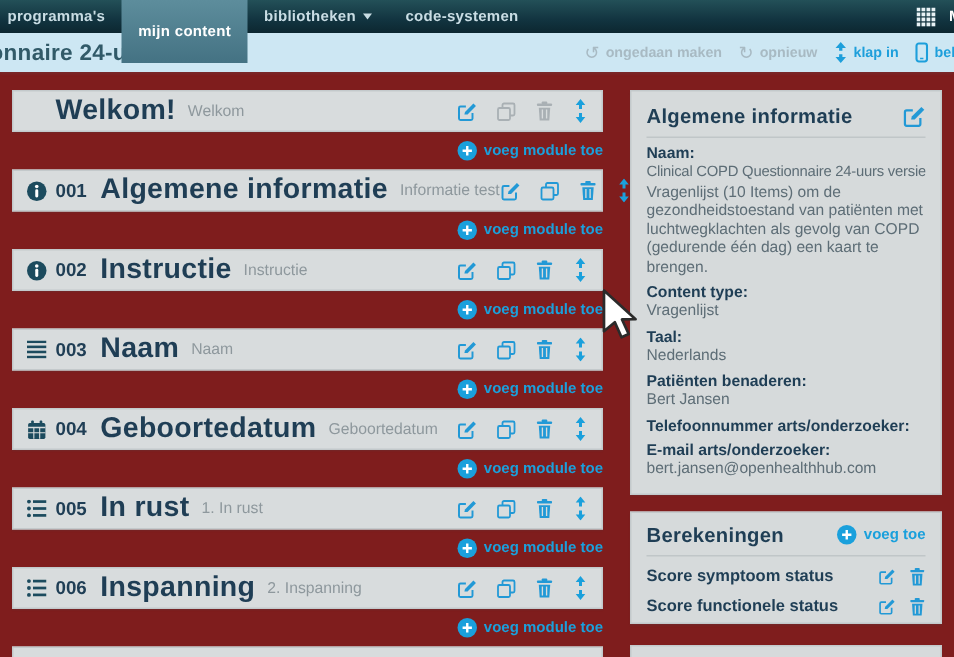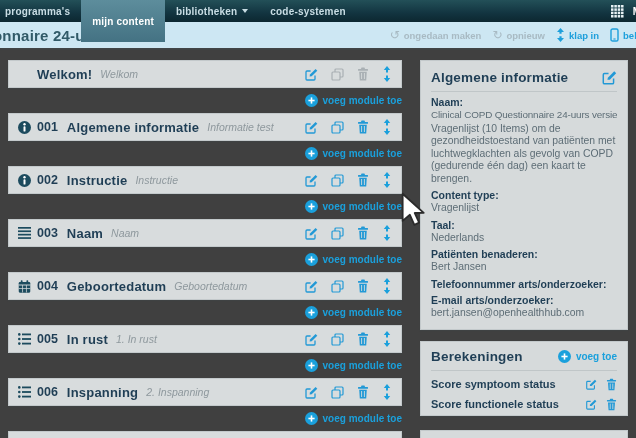--- a/index.html
+++ b/index.html
@@ -1,16 +1,16 @@
 <!DOCTYPE html>
 <html><head>
 <meta charset="utf-8">
 <style>
   html,body{margin:0;padding:0;background:#eaf5f8;}
-  .screen{position:relative;width:636px;height:438px;overflow:hidden;background:#404040;
+  .screen{position:relative;width:636px;height:438px;overflow:hidden;background:#7f1d1d;
           font-family:"Liberation Sans","DejaVu Sans",sans-serif;}
 
   
   .navbar{position:absolute;top:0;left:0;width:100%;height:22px;z-index:5;
           background:linear-gradient(180deg,#235058 0%,#123440 60%,#0c2730 100%);
           display:flex;align-items:stretch;}
   .nav-item{display:flex;align-items:center;padding:0 11px;font-size:10px;font-weight:bold;
             color:#c9dde4;letter-spacing:.2px;cursor:pointer;white-space:nowrap;}
   .nav-item.first{margin-left:-6px;}
   .nav-item.active{background:linear-gradient(180deg,#5d8d9c 0%,#447283 100%);color:#fff;height:42px;}
@@ -32,22 +32,22 @@
 
   
   .main{position:absolute;top:48px;left:0;width:100%;height:390px;}
   .list-col{position:absolute;left:8px;top:12px;width:394px;}
   .mrow{height:28px;background:#d8dcdd;border:1px solid #c3c9cb;box-shadow:0 1px 1px rgba(60,80,90,.15);
         display:flex;align-items:center;padding:0 9px;box-sizing:border-box;margin:0;cursor:pointer;}
   .micon{width:19px;display:flex;align-items:center;color:#1c4b5e;flex:none;}
   .info-badge{width:13px;height:13px;border-radius:50%;background:#1c4b5e;display:flex;
               align-items:center;justify-content:center;}
   .mnum{font-size:12.5px;font-weight:bold;color:#1f3e55;margin-right:9px;}
-  .mtitle{font-size:13px;font-weight:bold;color:#1f3e55;margin-right:8px;letter-spacing:.2px;white-space:nowrap;}
-  .msub{font-size:10.5px;font-style:italic;color:#8e989d;white-space:nowrap;}
+  .mtitle{font-size:19px;font-weight:bold;color:#1f3e55;margin-right:8px;letter-spacing:.2px;white-space:nowrap;}
+  .msub{font-size:10.5px;color:#8e989d;white-space:nowrap;}
   .mactions{margin-left:auto;display:flex;align-items:center;gap:13px;}
   .ibtn{background:none;border:none;padding:0;color:#2299d6;cursor:pointer;display:flex;align-items:center;}
   .ibtn.disabled{color:#a9b0b4;cursor:default;}
   .ibtn.move{color:#1aa0dc;}
   .mrow.partial{height:28px;}
 
   .addrow{height:25px;display:flex;align-items:center;justify-content:flex-end;}
   .addlink{display:flex;align-items:center;gap:5px;cursor:pointer;background:none;border:none;padding:0;
            font-family:"Liberation Sans","DejaVu Sans",sans-serif;}
   .plus-circle{width:13px;height:13px;border-radius:50%;background:#1aa0dc;display:flex;

